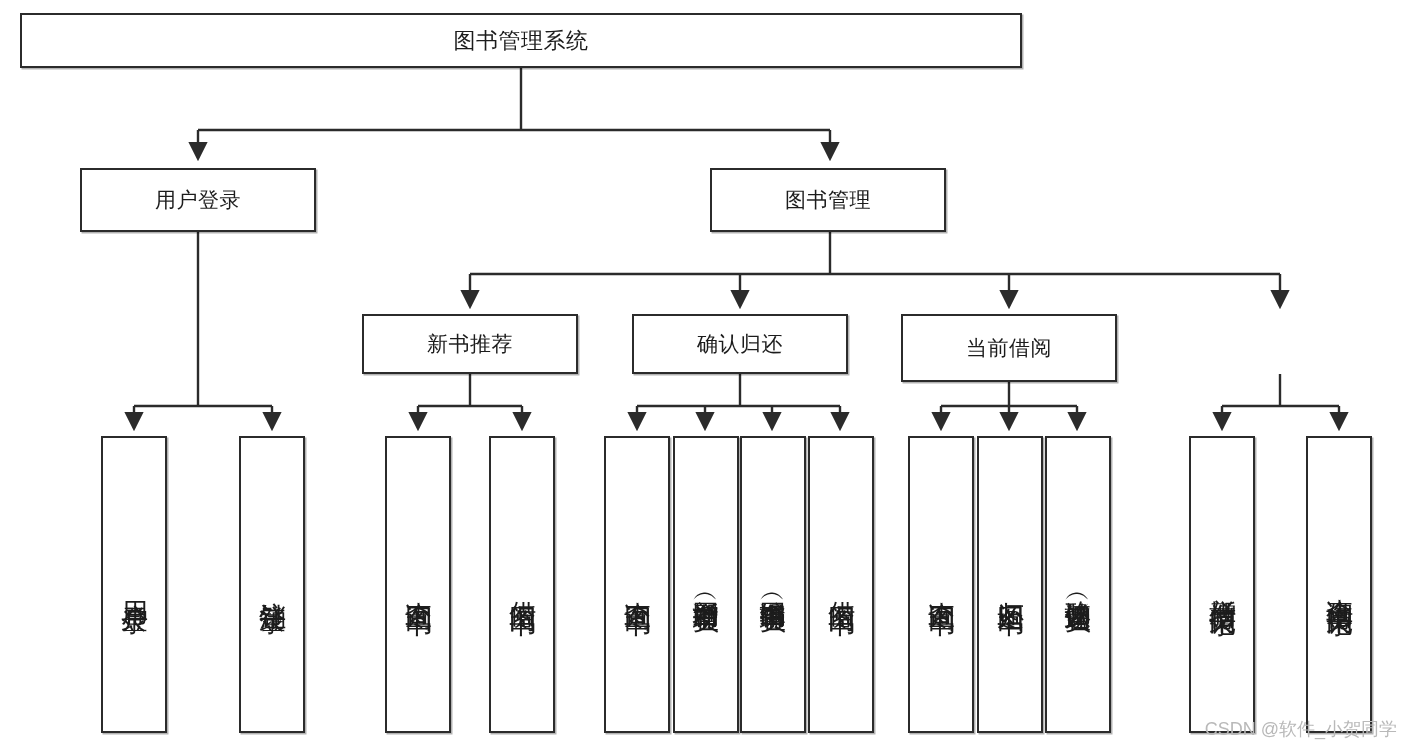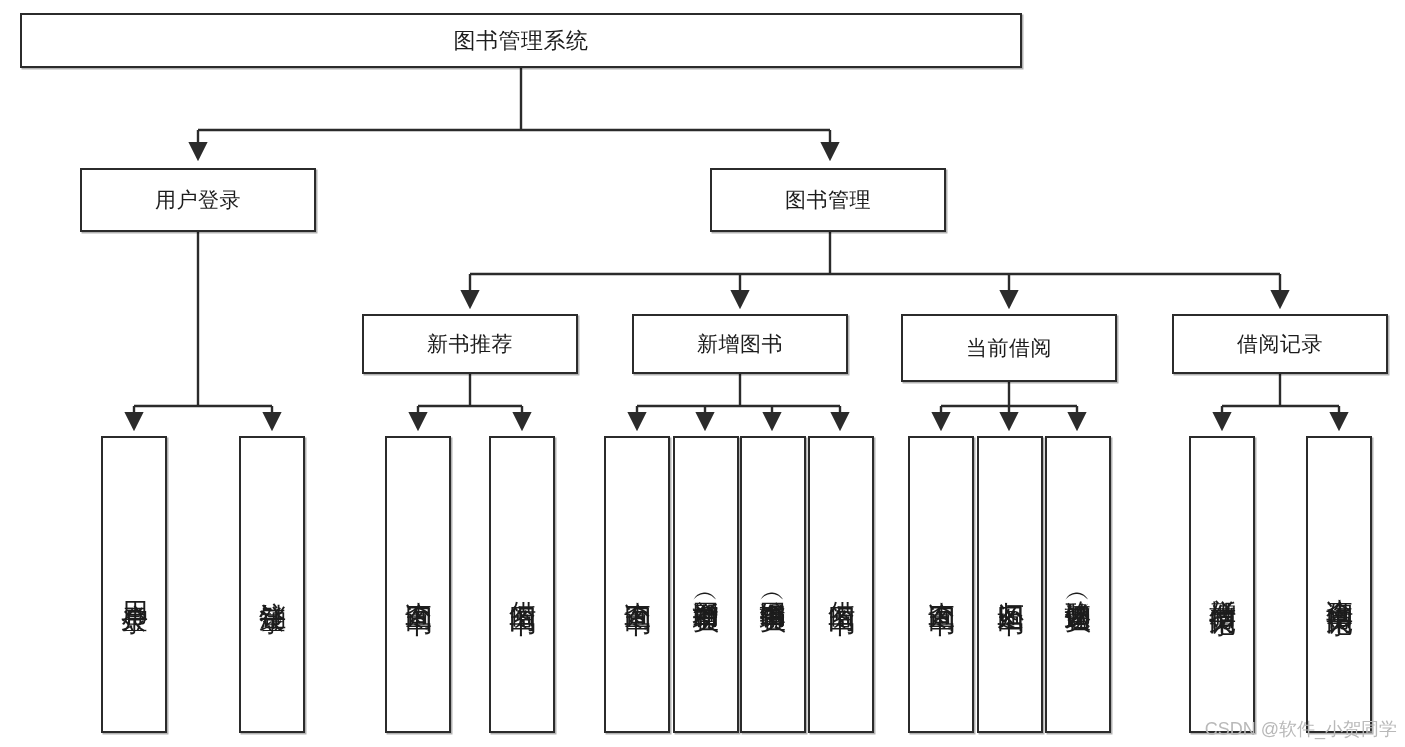--- a/index.html
+++ b/index.html
@@ -140,28 +140,25 @@
     <span class="label">用户登录</span>
   </div>
   <div class="node horiz" style="left:710px; top:168px; width:236px; height:64px;">
     <span class="label">图书管理</span>
   </div>
 
   <div class="node horiz" style="left:362px; top:314px; width:216px; height:60px;">
     <span class="label">新书推荐</span>
   </div>
   <div class="node horiz" style="left:632px; top:314px; width:216px; height:60px;">
-    <span class="label">新增图书</span>
+    <span class="label">确认归还</span>
   </div>
   <div class="node horiz" style="left:901px; top:314px; width:216px; height:68px;">
     <span class="label">当前借阅</span>
   </div>
-  <div class="node horiz" style="left:1172px; top:314px; width:216px; height:60px;">
-    <span class="label">借阅记录</span>
-  </div>
 
   <div class="node vert" style="left:101px; top:436px; width:66px; height:297px;">
     <span class="label">用户登录</span>
   </div>
   <div class="node vert" style="left:239px; top:436px; width:66px; height:297px;">
     <span class="label">注销登录</span>
   </div>
 
   <div class="node vert" style="left:385px; top:436px; width:66px; height:297px;">
     <span class="label">查询图书</span>

